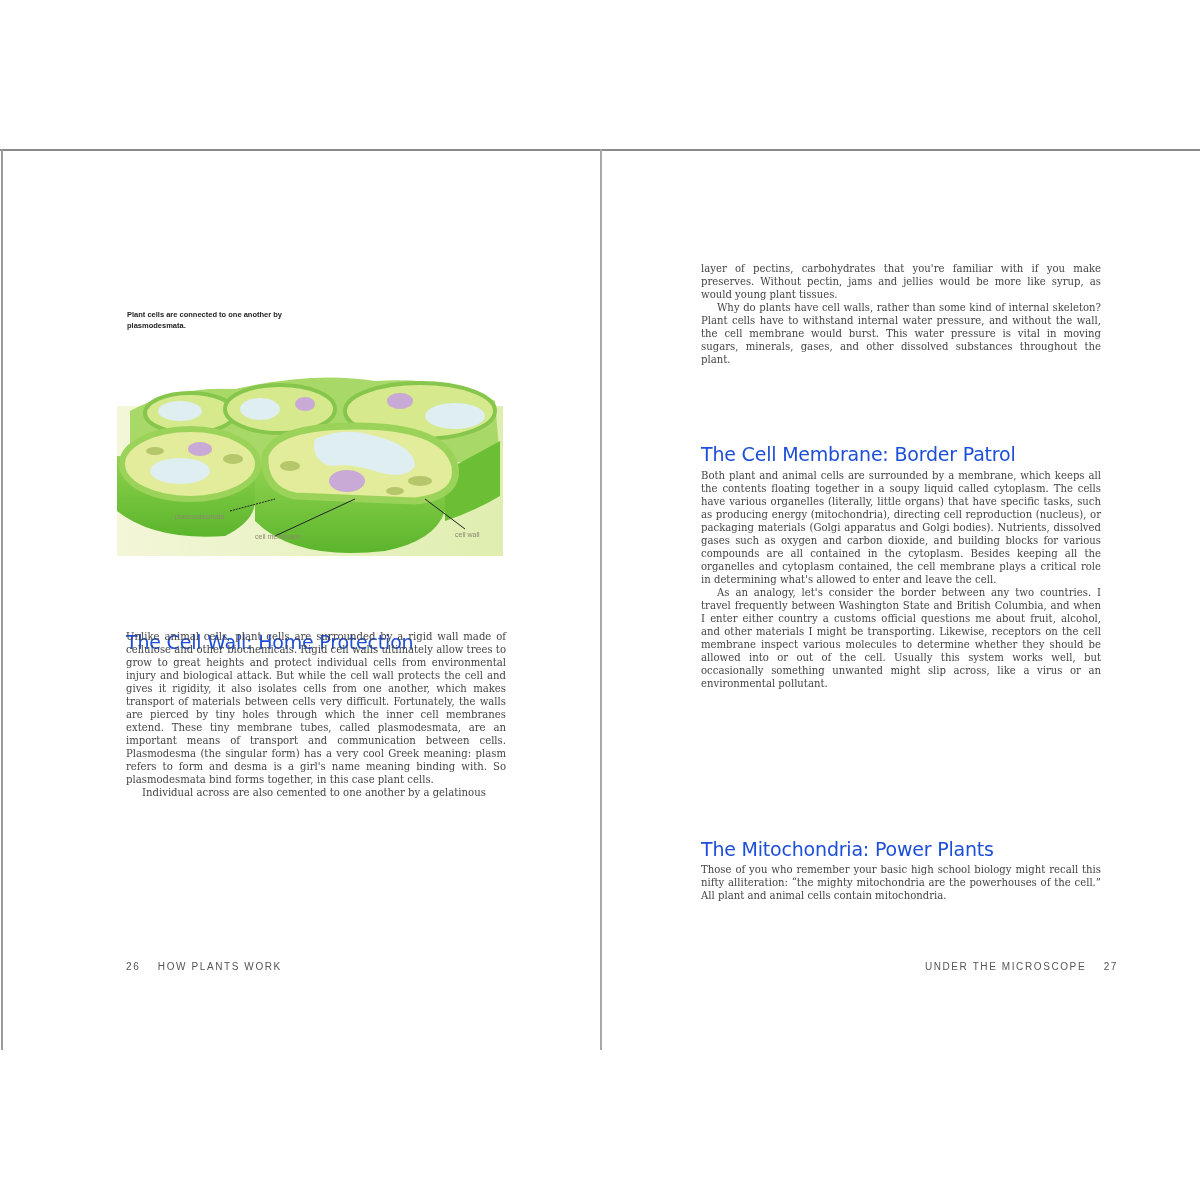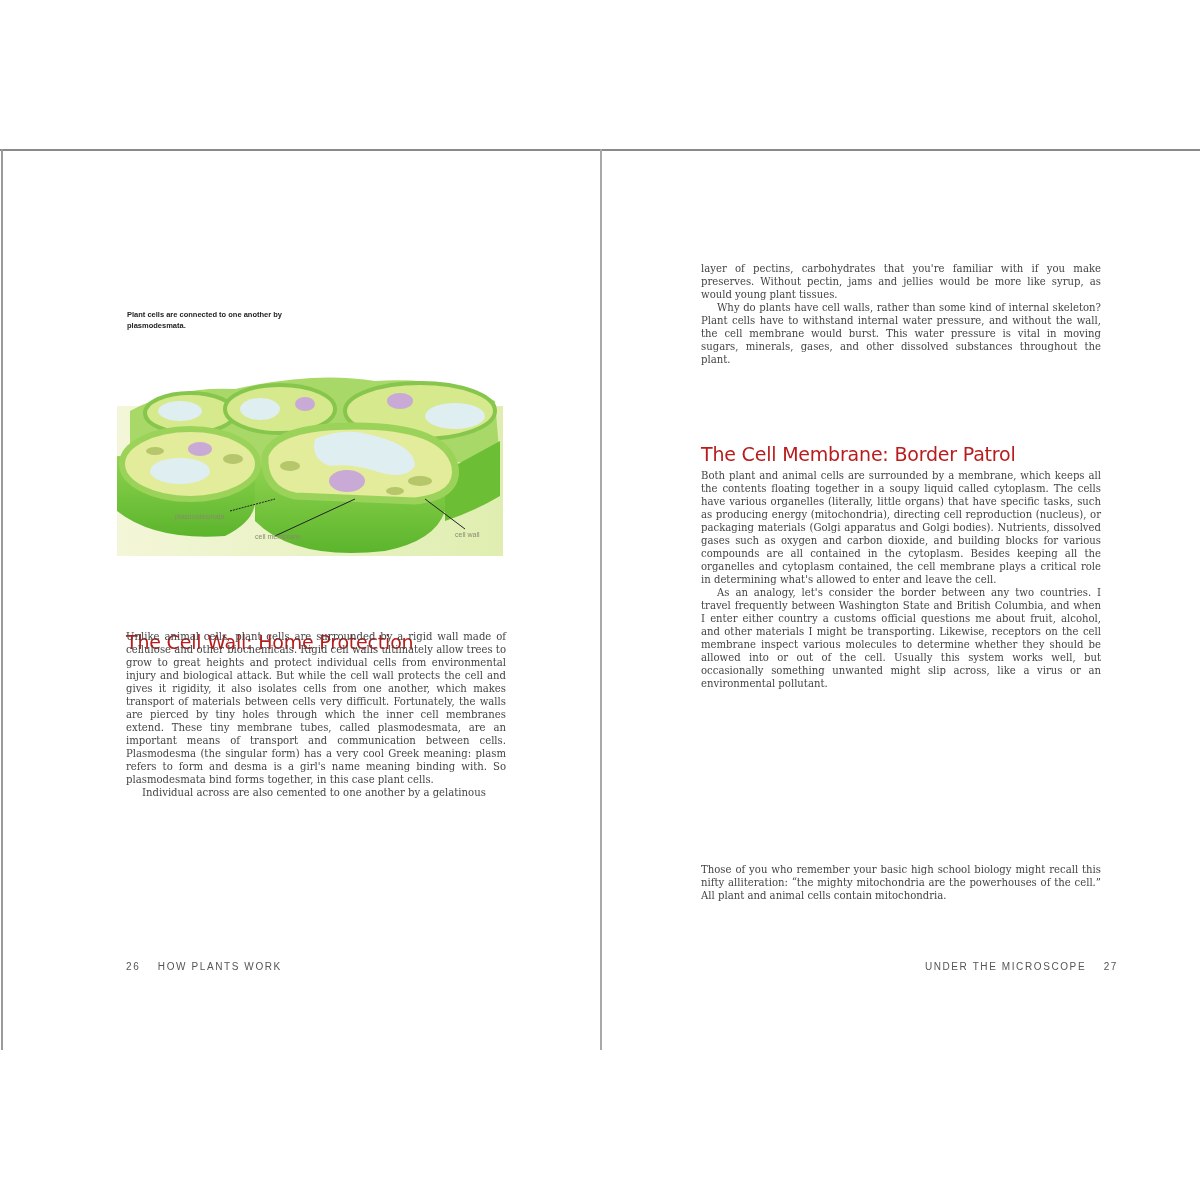--- a/index.html
+++ b/index.html
@@ -11,21 +11,21 @@
     .page { position: absolute; top: 151px; height: 899px; }
     .page-left { left: 3px; width: 597px; }
     .page-right { left: 602px; width: 598px; }
 
     .caption { position: absolute; left: 124px; top: 158px; width: 170px; font-family: Liberation Sans, sans-serif; font-size: 7.5px; font-weight: bold; line-height: 11px; color: #222; }
 
     .figure { position: absolute; left: 112px; top: 220px; width: 390px; height: 185px; }
     .figure svg { width: 100%; height: 100%; display: block; }
     .fig-label { position: absolute; font-family: "Liberation Sans", sans-serif; font-size: 7px; color: #8a8a70; }
 
-    .heading { position: absolute; font-family: "DejaVu Sans", sans-serif; font-size: 19px; font-weight: normal; color: #b91c1c; letter-spacing: -0.2px; margin: 0; white-space: nowrap; }
+    .heading { position: absolute; font-family: "DejaVu Sans", sans-serif; font-size: 19px; font-weight: normal; color: #1d4ed8; letter-spacing: -0.2px; margin: 0; white-space: nowrap; }
     .body-text { position: absolute; font-family: "DejaVu Serif", serif; font-size: 10.1px; line-height: 13px; color: #444; text-align: justify; margin: 0; }
     .body-text p { margin: 0; }
     .body-text p.indent { text-indent: 16px; }
     .footer { position: absolute; top: 810px; font-family: "Liberation Sans", sans-serif; font-size: 10px; letter-spacing: 1.6px; color: #555; text-transform: uppercase; white-space: nowrap; }
   </style>
 </head>
 <body>
 
 <div class="spread">
   <div class="top-border"></div>
@@ -105,20 +105,21 @@
       <p>layer of pectins, carbohydrates that you're familiar with if you make preserves. Without pectin, jams and jellies would be more like syrup, as would young plant tissues.</p>
       <p class="indent">Why do plants have cell walls, rather than some kind of internal skeleton? Plant cells have to withstand internal water pressure, and without the wall, the cell membrane would burst. This water pressure is vital in moving sugars, minerals, gases, and other dissolved substances throughout the plant.</p>
     </div>
 
     <h2 class="heading" style="left:99px; top:292px;">The Cell Membrane: Border Patrol</h2>
     <div class="body-text" style="left:99px; top:318px; width:400px;">
       <p>Both plant and animal cells are surrounded by a membrane, which keeps all the contents floating together in a soupy liquid called cytoplasm. The cells have various organelles (literally, little organs) that have specific tasks, such as producing energy (mitochondria), directing cell reproduction (nucleus), or packaging materials (Golgi apparatus and Golgi bodies). Nutrients, dissolved gases such as oxygen and carbon dioxide, and building blocks for various compounds are all contained in the cytoplasm. Besides keeping all the organelles and cytoplasm contained, the cell membrane plays a critical role in determining what's allowed to enter and leave the cell.</p>
       <p class="indent">As an analogy, let's consider the border between any two countries. I travel frequently between Washington State and British Columbia, and when I enter either country a customs official questions me about fruit, alcohol, and other materials I might be transporting. Likewise, receptors on the cell membrane inspect various molecules to determine whether they should be allowed into or out of the cell. Usually this system works well, but occasionally something unwanted might slip across, like a virus or an environmental pollutant.</p>
     </div>
 
+    <h2 class="heading" style="left:99px; top:687px;">The Mitochondria: Power Plants</h2>
     <div class="body-text" style="left:99px; top:712px; width:400px;">
       <p>Those of you who remember your basic high school biology might recall this nifty alliteration: “the mighty mitochondria are the powerhouses of the cell.” All plant and animal cells contain mitochondria.</p>
     </div>
 
     <div class="footer" style="right:82px;">
       <span>UNDER THE MICROSCOPE</span>
       &nbsp;&nbsp;
       <span>27</span>
     </div>
   </div>

